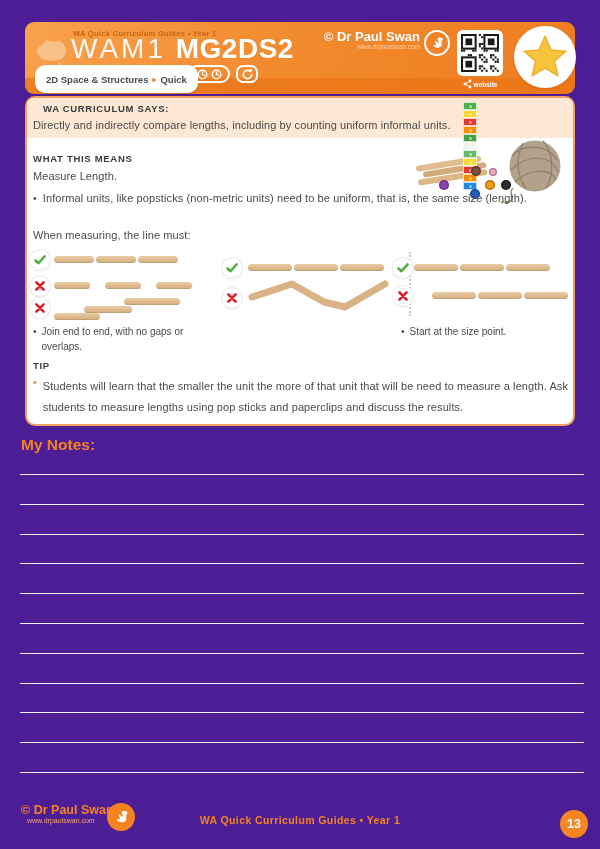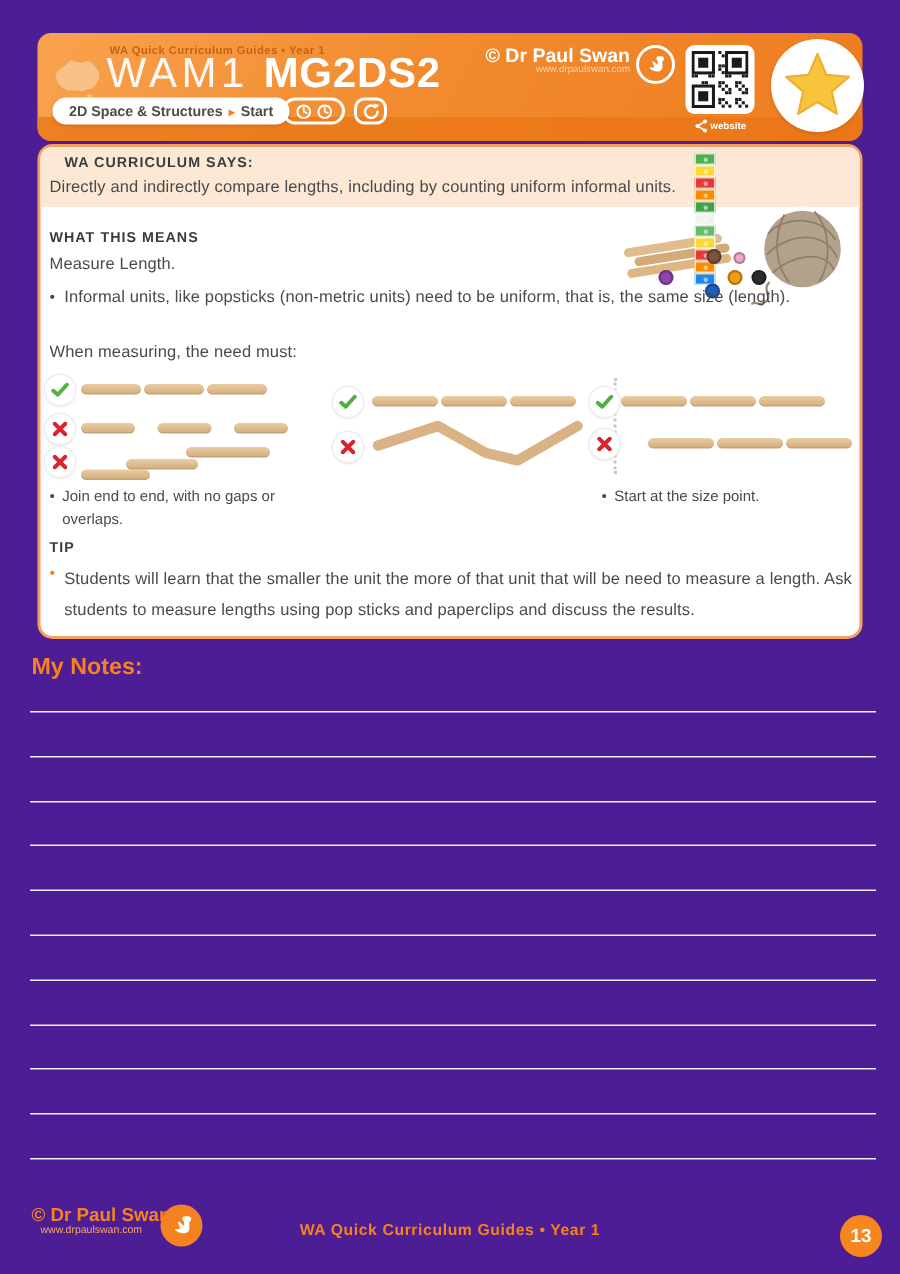--- a/index.html
+++ b/index.html
@@ -10,21 +10,21 @@
   
   .header{position:absolute;left:25px;top:22px;width:550px;height:72px;border-radius:9px;
           background:linear-gradient(118deg,#f9a24e 0%,#f28b2f 45%,#ee7c1f 100%);}
   .header-band{position:absolute;left:0;right:0;bottom:0;height:16px;background:#ea7517;
                border-radius:0 0 9px 9px;opacity:.75;}
   .hdr-eyebrow{position:absolute;left:48px;top:7px;font-size:7.5px;font-weight:bold;
                color:#c76310;letter-spacing:.3px;}
   .hdr-title{position:absolute;left:46px;top:13px;font-size:28px;line-height:1;color:#fff;white-space:nowrap;}
   .hdr-title .light{font-weight:300;letter-spacing:3px;opacity:.95;}
   .hdr-title .bold{font-weight:800;letter-spacing:.5px;margin-left:2px;}
-  .strand-pill{position:absolute;left:10px;top:43px;height:18px;background:#fff;border-radius:10px;
+  .strand-pill{position:absolute;left:10px;top:43px;height:28px;background:#fff;border-radius:10px;
                display:flex;align-items:center;gap:4px;padding:0 11px;font-size:9.5px;font-weight:bold;
                color:#4c4c4c;box-shadow:0 1px 2px rgba(0,0,0,.15);white-space:nowrap;}
   .strand-pill .arrow{color:#f58220;font-size:8px;}
   .badge{position:absolute;top:43px;height:18px;border:2px solid #fff;border-radius:10px;
          box-sizing:border-box;display:flex;align-items:center;justify-content:center;gap:3px;}
   .badge.clocks{left:163px;width:42px;}
   .badge.refresh{left:211px;width:22px;border-radius:7px;}
   .hdr-copy{position:absolute;left:295px;top:8px;width:100px;text-align:right;
             font-size:13px;font-weight:bold;color:#fff;line-height:1;}
   .hdr-web{position:absolute;left:295px;top:21px;width:100px;text-align:right;
@@ -99,21 +99,21 @@
 
     <div class="hdr-eyebrow">WA Quick Curriculum Guides • Year 1</div>
     <div class="hdr-title">
       <span class="light">WAM1</span>
       <span class="bold">MG2DS2</span>
     </div>
 
     <div class="strand-pill">
       <span>2D Space &amp; Structures</span>
       <span class="arrow">▸</span>
-      <span>Start</span>
+      <span>Quick</span>
     </div>
 
     <div class="badge clocks">
       <svg width="11" height="11" viewBox="0 0 12 12">
         <circle cx="6" cy="6" r="4.6" fill="none" stroke="#fff" stroke-width="1.5"></circle>
         <path d="M6,6 L6,3.2 M6,6 L8.2,6.8" stroke="#fff" stroke-width="1.3" stroke-linecap="round"></path>
       </svg>
       <svg width="11" height="11" viewBox="0 0 12 12">
         <circle cx="6" cy="6" r="4.6" fill="none" stroke="#fff" stroke-width="1.5"></circle>
         <path d="M6,6 L6,3.2 M6,6 L8.2,6.8" stroke="#fff" stroke-width="1.3" stroke-linecap="round"></path>
@@ -244,21 +244,21 @@
         <path d="M13,26 C23,14 48,13 58,30 M12,40 C25,26 51,22 59,42 M16,52 C28,40 51,36 57,50
                  M24,13 C17,26 17,46 27,58 M44,11 C54,21 56,44 47,58" stroke="#8f7f68" stroke-width="1.2" fill="none"></path>
       </svg>
     </div>
 
     <div class="abs h-small" style="left:6px;top:55px">WHAT THIS MEANS</div>
     <div class="abs body-text" style="left:6px;top:72px">Measure Length.</div>
     <div class="abs body-text bullet" style="left:6px;top:94px;width:530px">
       <span>Informal units, like popsticks (non-metric units) need to be uniform, that is, the same size (length).</span>
     </div>
-    <div class="abs body-text" style="left:6px;top:131px">When measuring, the need must:</div>
+    <div class="abs body-text" style="left:6px;top:131px">When measuring, the line must:</div>
 
     <div class="abs" style="left:3px;top:152px;width:185px;height:72px">
       <div class="abs" style="left:0;top:0">
         <div class="mark">
             <svg width="12" height="10" viewBox="0 0 12 10">
           <path d="M1.5,5.5 L4.5,8.2 L10.5,1.5" fill="none" stroke="#52b043" stroke-width="2.6" stroke-linecap="round" stroke-linejoin="round"></path>
             </svg>
           </div>
       </div>
       <div class="stick-row" style="left:24px;top:6px;gap:2px">

